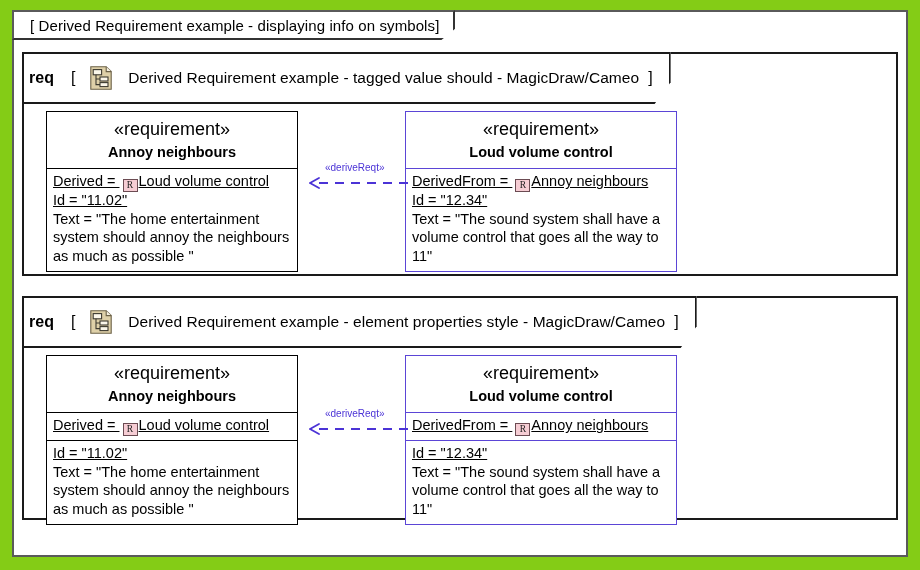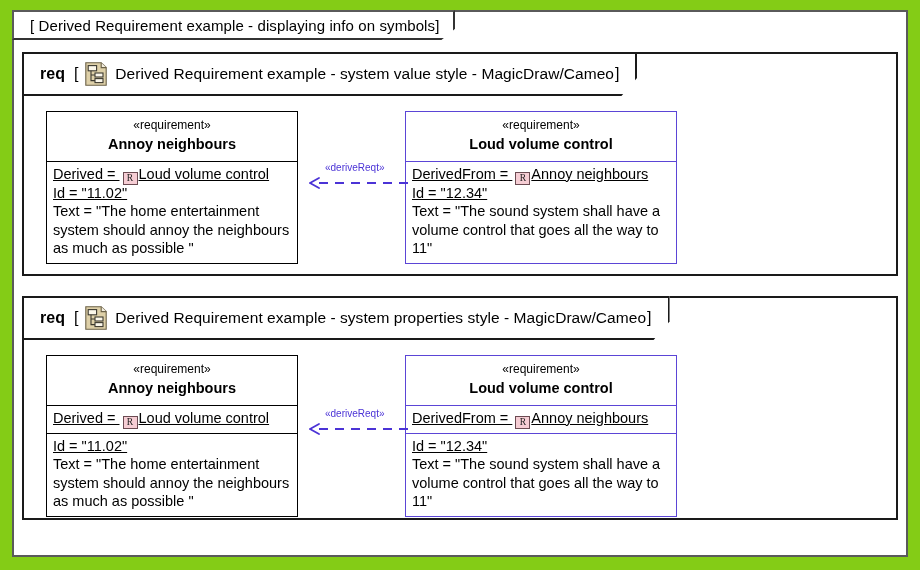--- a/index.html
+++ b/index.html
@@ -66,28 +66,28 @@
     background: #ffffff;
   }
   #req-frame-1 { left: 22px; top: 52px;  width: 876px; height: 224px; }
   #req-frame-2 { left: 22px; top: 296px; width: 876px; height: 224px; }
 
   
   .req-tab {
     position: absolute;
     left: -2px;
     top: -2px;
-    height: 44px;
+    height: 52px;
     box-sizing: border-box;
     border: 2px solid #1a1a1a;
     background: #ffffff;
-    padding: 0 16px 0 16px;
+    padding: 0 16px 0 5px;
     display: flex;
     align-items: center;
-    gap: 0px;
+    gap: 8px;
     white-space: nowrap;
     -webkit-clip-path: polygon(0 0, 100% 0, 100% 58%, calc(100% - 16px) 100%, 0 100%);
     clip-path: polygon(0 0, 100% 0, 100% 58%, calc(100% - 16px) 100%, 0 100%);
   }
   .req-kw {
     font-size: 16px;
     font-weight: bold;
     color: #000000;
     margin-right: 9px;
   }
@@ -122,21 +122,21 @@
   .req-box.accent {
     border-color: #5b45d6;
   }
   .req-box .hdr {
     padding: 6px 8px 7px 8px;
     text-align: center;
     border-bottom: 1.5px solid #000000;
   }
   .req-box.accent .hdr { border-bottom-color: #5b45d6; }
   .stereo {
-    font-size: 12px;
+    font-size: 18px;
     color: #000000;
     line-height: 1.25;
   }
   .elname {
     font-size: 14.5px;
     font-weight: bold;
     color: #000000;
     line-height: 1.3;
     margin-top: 2px;
   }
@@ -201,21 +201,21 @@
       <span class="req-kw">req</span>
       <span class="req-brk open">[</span>
       <svg class="pkg-icon" viewBox="0 0 22 24">
         <path d="M0.8,0.8 H16.2 L21.2,5.6 V23.2 H0.8 Z" fill="#ded0a8" stroke="#6b6147" stroke-width="1.1"></path>
         <path d="M16.2,0.8 V5.6 H21.2" fill="#f4efe0" stroke="#6b6147" stroke-width="1.1"></path>
         <rect x="3.2" y="3.6" width="8.4" height="5.2" fill="#fbf7ea" stroke="#3d3a30" stroke-width="1.1"></rect>
         <rect x="10.0" y="11.0" width="8.0" height="4.0" fill="#fbf7ea" stroke="#3d3a30" stroke-width="1.1"></rect>
         <rect x="10.0" y="16.6" width="8.0" height="4.0" fill="#fbf7ea" stroke="#3d3a30" stroke-width="1.1"></rect>
         <path d="M6.0,8.8 V18.6 H10.0 M6.0,13.0 H10.0" fill="none" stroke="#3d3a30" stroke-width="1.1"></path>
       </svg>
-      <span class="req-title">Derived Requirement example - system value style - MagicDraw/Cameo</span>
+      <span class="req-title">Derived Requirement example - tagged value should - MagicDraw/Cameo</span>
       <span class="req-brk close">]</span>
     </div>
 
     <div class="req-box" style="left:22px; top:57px; width:252px;">
       <div class="hdr">
         <div class="stereo">«requirement»</div>
         <div class="elname">Annoy neighbours</div>
       </div>
       <div class="compartment">
         <div class="prop-line">
@@ -253,21 +253,21 @@
       <span class="req-kw">req</span>
       <span class="req-brk open">[</span>
       <svg class="pkg-icon" viewBox="0 0 22 24">
         <path d="M0.8,0.8 H16.2 L21.2,5.6 V23.2 H0.8 Z" fill="#ded0a8" stroke="#6b6147" stroke-width="1.1"></path>
         <path d="M16.2,0.8 V5.6 H21.2" fill="#f4efe0" stroke="#6b6147" stroke-width="1.1"></path>
         <rect x="3.2" y="3.6" width="8.4" height="5.2" fill="#fbf7ea" stroke="#3d3a30" stroke-width="1.1"></rect>
         <rect x="10.0" y="11.0" width="8.0" height="4.0" fill="#fbf7ea" stroke="#3d3a30" stroke-width="1.1"></rect>
         <rect x="10.0" y="16.6" width="8.0" height="4.0" fill="#fbf7ea" stroke="#3d3a30" stroke-width="1.1"></rect>
         <path d="M6.0,8.8 V18.6 H10.0 M6.0,13.0 H10.0" fill="none" stroke="#3d3a30" stroke-width="1.1"></path>
       </svg>
-      <span class="req-title">Derived Requirement example - system properties style - MagicDraw/Cameo</span>
+      <span class="req-title">Derived Requirement example - element properties style - MagicDraw/Cameo</span>
       <span class="req-brk close">]</span>
     </div>
 
     <div class="req-box" style="left:22px; top:57px; width:252px;">
       <div class="hdr">
         <div class="stereo">«requirement»</div>
         <div class="elname">Annoy neighbours</div>
       </div>
       <div class="compartment bordered">
         <div class="prop-line">

